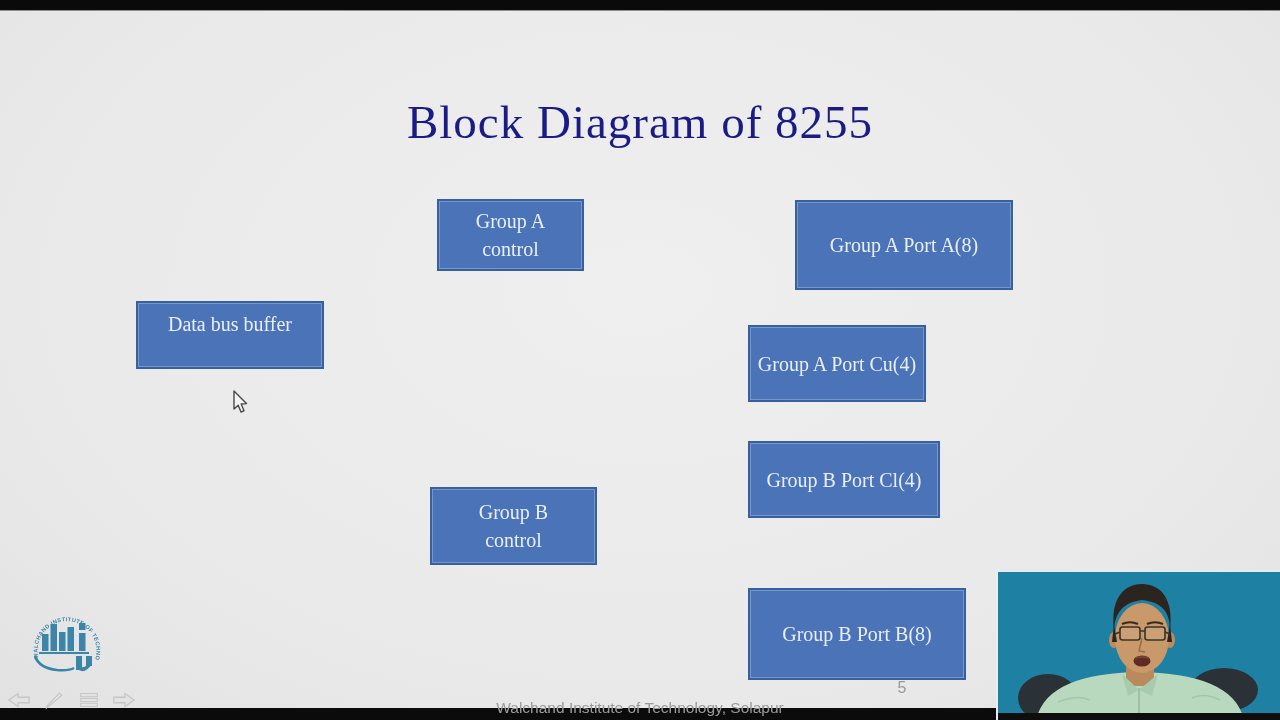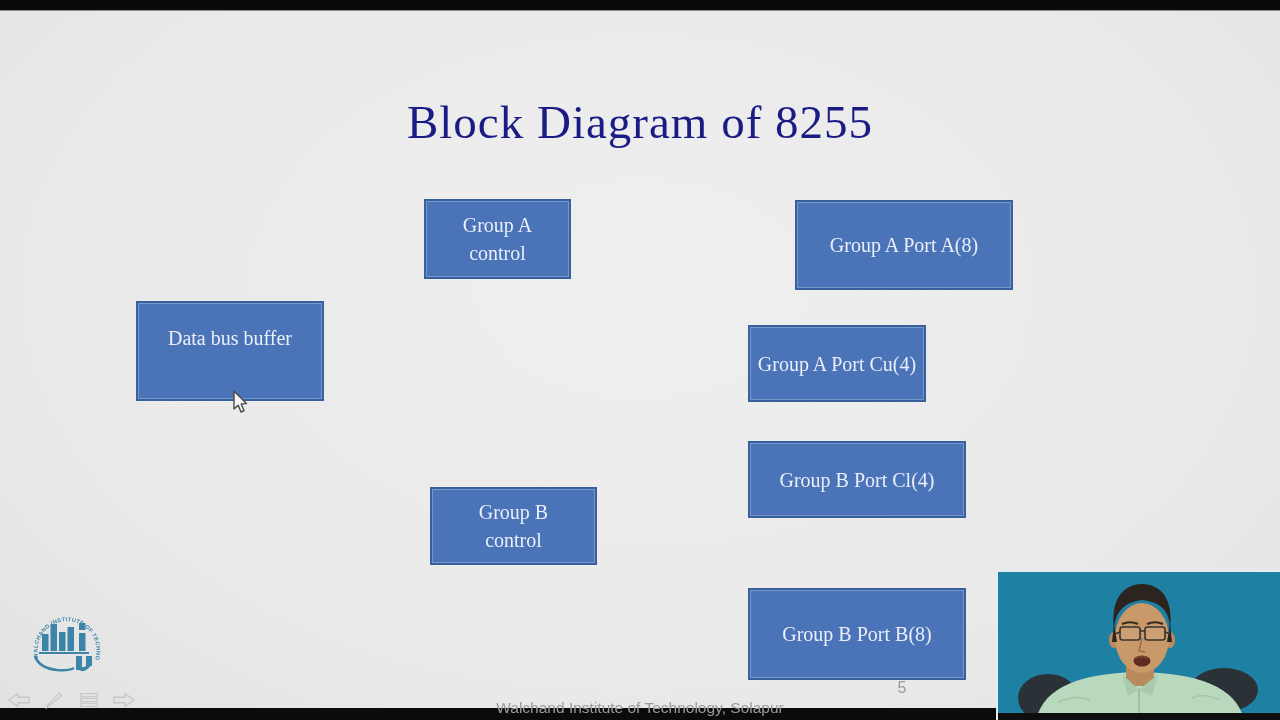--- a/index.html
+++ b/index.html
@@ -14,25 +14,25 @@
   .slide{position:absolute;left:0;top:10px;width:1280px;height:698px;
          background:radial-gradient(ellipse at 50% 40%, #efefef 0%, var(--slide-bg) 70%, #e2e2e2 100%);
          border-top:1px solid #8f8f8f;}
   .slide-title{position:absolute;left:0;top:84px;width:100%;text-align:center;
          font-family:"Liberation Serif",serif;font-weight:normal;font-size:47px;
          letter-spacing:1px;color:var(--title);}
   .dbox{position:absolute;background:var(--box-fill);border:2px solid var(--box-border);
          color:var(--box-text);font-family:"Liberation Serif",serif;font-size:20px;
          display:flex;align-items:center;justify-content:center;text-align:center;
          white-space:pre-line;line-height:1.4;box-shadow:0 0 0 1px rgba(255,255,255,0.25) inset;}
-  #box-group-a-control{left:424px;top:188px;width:147px;height:80px;}
+  #box-group-a-control{left:437px;top:188px;width:147px;height:72px;}
   #box-group-a-port-a{left:748px;top:189px;width:218px;height:90px;margin-left:47px;}
-  #box-data-bus-buffer{left:136px;top:290px;width:188px;height:100px;align-items:flex-start;padding-top:21px;}
+  #box-data-bus-buffer{left:136px;top:290px;width:188px;height:68px;align-items:flex-start;padding-top:7px;}
   #box-group-a-port-cu{left:748px;top:314px;width:178px;height:77px;}
-  #box-group-b-port-cl{left:748px;top:430px;width:218px;height:77px;}
+  #box-group-b-port-cl{left:748px;top:430px;width:192px;height:77px;}
   #box-group-b-control{left:430px;top:476px;width:167px;height:78px;}
   #box-group-b-port-b{left:748px;top:539px;width:218px;height:92px;margin-top:38px;}
   .footer-line{position:absolute;left:0;top:668px;width:1280px;text-align:center;
          color:var(--footer-text);font-size:15.5px;margin-top:20px;}
   .page-number{position:absolute;left:882px;top:668px;width:40px;text-align:center;
          color:var(--footer-text);font-size:16px;}
   .logo-wrap{position:absolute;left:27px;top:595px;width:80px;height:80px;opacity:.92;}
   .navbar{position:absolute;left:7px;top:679px;display:flex;gap:11px;align-items:center;}
   .nav-ic{width:24px;height:20px;cursor:pointer;}
   .cursor-wrap{position:absolute;left:231px;top:379px;width:18px;height:25px;pointer-events:none;}

